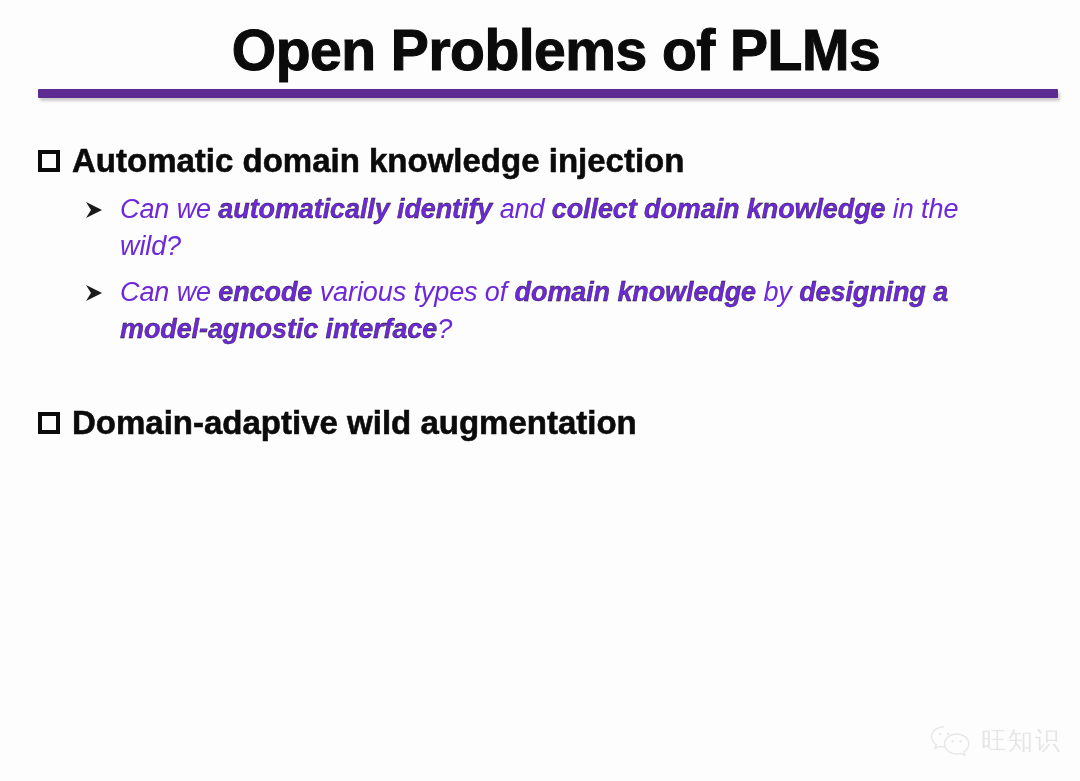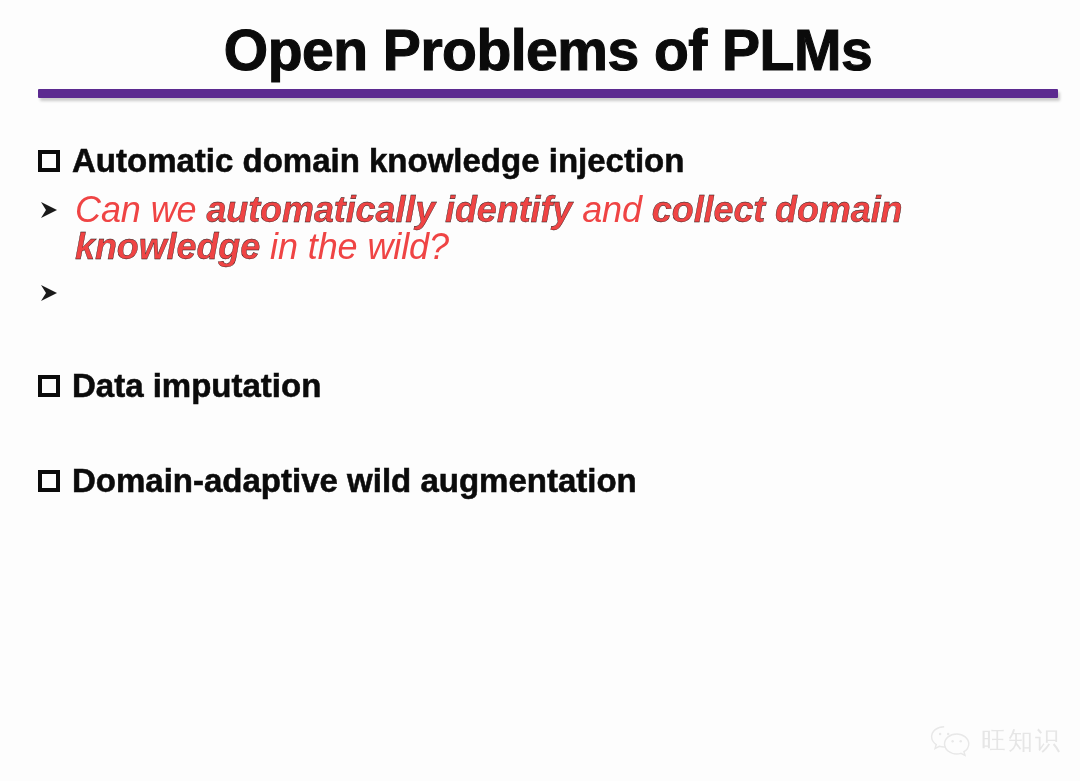--- a/index.html
+++ b/index.html
@@ -20,21 +20,21 @@
     position: relative;
     width: 1080px;
     height: 781px;
     box-sizing: border-box;
   }
 
   
   .slide-title {
     position: absolute;
     top: 14px;
-    left: 38px;
+    left: 46px;
     width: 1020px;
     text-align: center;
     font-family: "Liberation Sans", sans-serif;
     font-weight: bold;
     font-size: 57px;
     line-height: 72px;
     letter-spacing: -0.5px;
     color: #0b0b0b;
     -webkit-text-stroke: 1.1px #0b0b0b;
     white-space: nowrap;
@@ -88,25 +88,25 @@
 
   .sub-list {
     margin: 0;
     padding: 0;
     list-style: none;
   }
 
   .sub-item {
     display: flex;
     align-items: flex-start;
-    padding-left: 39px;
+    padding-left: 84px;
     margin-top: 9px;
-    font-size: 36px;
+    font-size: 27px;
     line-height: 37px;
-    color: #ef4444;
+    color: #6d28d9;
     font-style: italic;
   }
 
   .arrow-bullet {
     flex: 0 0 auto;
     width: 20px;
     height: 37px;
     margin-right: 16px;
     position: relative;
   }
@@ -177,29 +177,26 @@
               </svg>
           </span>
           <span class="sub-text"><span>Can we </span><b>automatically identify</b><span> and </span><b>collect domain knowledge</b><span> in the wild?</span></span>
         </li>
         <li class="sub-item">
           <span class="arrow-bullet">
             <svg width="20" height="18" viewBox="0 0 20 18">
                 <path d="M2 1 L18 9 L2 17 L7 9 Z" fill="#1a1a1a"></path>
               </svg>
           </span>
+          <span class="sub-text"><span>Can we </span><b>encode</b><span> various types of </span><b>domain knowledge</b><span> by </span><b>designing a model-agnostic interface</b><span>?</span></span>
         </li>
       </ul>
     </div>
 
     <div class="section sec-2">
-      <div class="section-heading">
-        <span class="box-bullet"></span>
-        <span>Data imputation</span>
-      </div>
     </div>
 
     <div class="section sec-3">
       <div class="section-heading">
         <span class="box-bullet"></span>
         <span>Domain-adaptive wild augmentation</span>
       </div>
     </div>
 
   </div>

